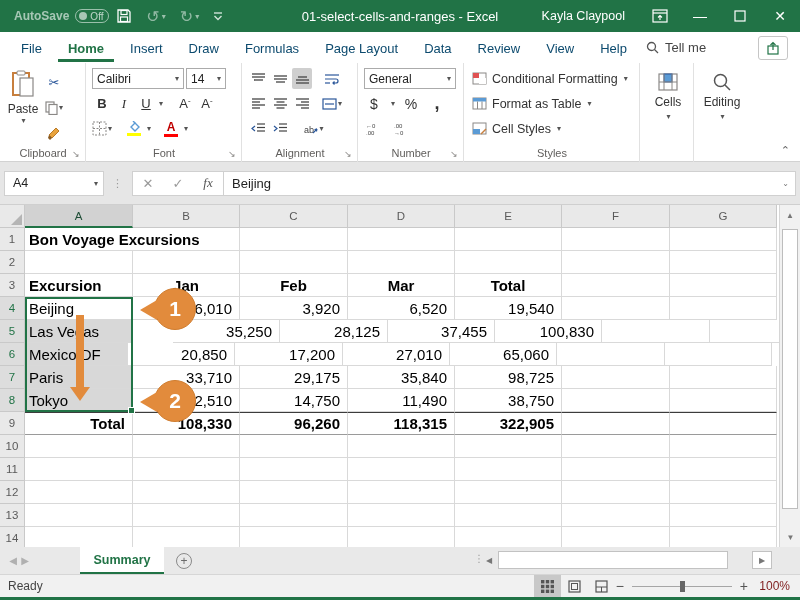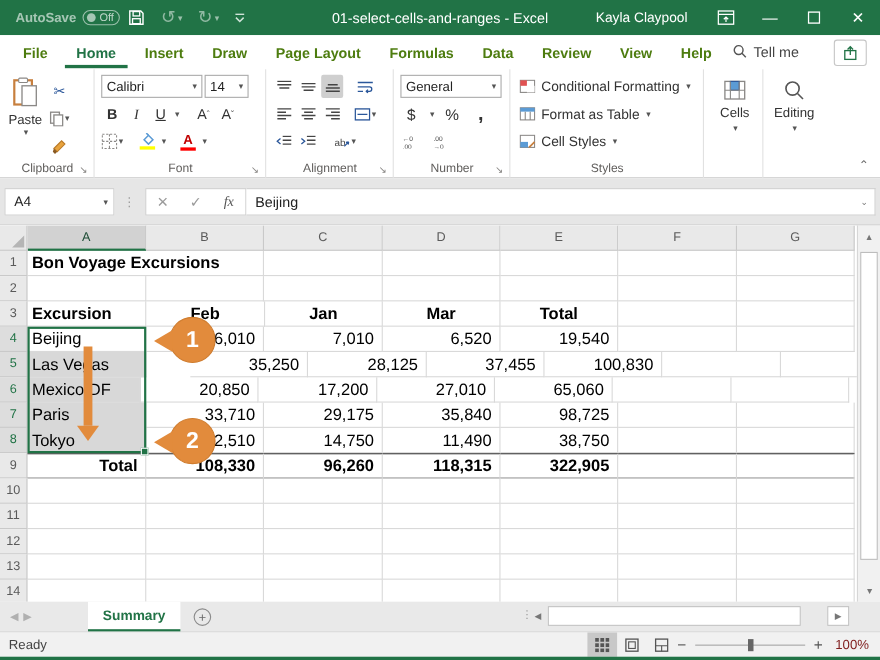--- a/index.html
+++ b/index.html
@@ -16,23 +16,23 @@
   .toggle-txt { font-size:10px; color:rgba(255,255,255,.7); }
   .qat-btn { display:flex; align-items:center; justify-content:center; height:32px; padding:0 7px; }
   .qat-arrow { font-size:8px; color:rgba(255,255,255,.55); margin-left:2px; }
   .undo-redo { font-size:16px; color:rgba(255,255,255,.5); }
   #doc-title { position:absolute; left:0; right:0; text-align:center; font-size:13px; pointer-events:none; }
   #user-name { position:absolute; right:175px; font-size:12.5px; }
   .win-btn { position:absolute; top:0; height:32px; width:40px; display:flex; align-items:center; justify-content:center; font-size:14px; }
 
   
   #tabs-row { position:absolute; top:32px; left:0; width:800px; height:31px; background:#fff; display:flex; align-items:center; }
-  .rtab { font-size:13px; color:#4d7c0f; padding:7px 10px 6px 10px; margin:0 3px; white-space:nowrap;font-weight:bold; }
+  .rtab { font-size:13px; color:#0c4a6e; padding:7px 10px 6px 10px; margin:0 3px; white-space:nowrap; }
   .rtab.active { color:#217346; font-weight:bold; border-bottom:3px solid #217346; padding-bottom:3px; }
-  #tellme { display:flex; align-items:flex-start; gap:6px; font-size:13px; color:#444; margin-left:6px; }
+  #tellme { display:flex; align-items:center; gap:6px; font-size:13px; color:#444; margin-left:6px; }
   #share-btn { position:absolute; right:12px; top:4px; width:30px; height:24px; border:1px solid #c6c6c6; border-radius:3px; display:flex; align-items:center; justify-content:center; }
 
   
   #ribbon { position:absolute; top:63px; left:0; width:800px; height:99px; background:#fff; border-bottom:1px solid #d2d2d2; display:flex; }
   .rgroup { position:relative; height:99px; border-right:1px solid #e1e1e1; padding:3px 2px 16px 2px; }
   .glabel { position:absolute; bottom:2px; left:0; right:0; text-align:center; font-size:11px; color:#605e5c; }
   .launcher { position:absolute; bottom:2px; right:3px; font-size:9px; color:#8a8886; }
   .rrow { display:flex; align-items:center; height:25px; gap:2px; padding-left:4px; }
   .sbtn { display:flex; align-items:center; justify-content:center; min-width:20px; height:21px; color:#333; font-size:13px; }
   .drop { font-size:8px; color:#555; margin-left:1px; }
@@ -181,22 +181,22 @@
         <span>✕</span>
       </div>
   </div>
 
   <div id="tabs-row">
     <div id="tabs-container" style="display:flex;align-items:center;margin-left:8px;">
         <div class="rtab">File</div>
         <div class="rtab active">Home</div>
         <div class="rtab">Insert</div>
         <div class="rtab">Draw</div>
+        <div class="rtab">Formulas</div>
         <div class="rtab">Page Layout</div>
-        <div class="rtab">Formulas</div>
         <div class="rtab">Data</div>
         <div class="rtab">Review</div>
         <div class="rtab">View</div>
         <div class="rtab">Help</div>
       </div>
     <div id="tellme">
       <svg class="ic" width="13" height="13" viewBox="0 0 13 13">
           <circle cx="5.5" cy="5.5" r="4" fill="none" stroke="#555" stroke-width="1.3"></circle>
           <line x1="8.5" y1="8.5" x2="12" y2="12" stroke="#555" stroke-width="1.3"></line>
         </svg>
@@ -540,32 +540,32 @@
           <div class="gcell cell" style="width: 107px;"></div>
           <div class="gcell cell" style="width: 108px;"></div>
           <div class="gcell cell" style="width: 107px;"></div>
           <div class="gcell cell" style="width: 107px;"></div>
           <div class="gcell cell" style="width: 108px;"></div>
           <div class="gcell cell" style="width: 107px;"></div>
         </div>
         <div class="grid-row">
           <div class="gcell rowhead" style="width: 25px;">3</div>
           <div class="gcell cell bold" style="width: 108px;">Excursion</div>
+          <div class="gcell cell bold center" style="width: 107px;">Jan</div>
           <div class="gcell cell bold center" style="width: 108px;">Feb</div>
-          <div class="gcell cell bold center" style="width: 107px;">Jan</div>
           <div class="gcell cell bold center" style="width: 107px;">Mar</div>
           <div class="gcell cell bold center" style="width: 107px;">Total</div>
           <div class="gcell cell bold" style="width: 108px;"></div>
           <div class="gcell cell bold" style="width: 107px;"></div>
         </div>
         <div class="grid-row">
           <div class="gcell rowhead sel" style="width: 25px;">4</div>
           <div class="gcell cell" style="width: 108px;">Beijing</div>
           <div class="gcell cell num" style="width: 107px;">6,010</div>
-          <div class="gcell cell num" style="width: 108px;">7,010</div>
+          <div class="gcell cell num" style="width: 108px;">3,920</div>
           <div class="gcell cell num" style="width: 107px;">6,520</div>
           <div class="gcell cell num" style="width: 107px;">19,540</div>
           <div class="gcell cell num" style="width: 108px;"></div>
           <div class="gcell cell num" style="width: 107px;"></div>
         </div>
         <div class="grid-row">
           <div class="gcell rowhead sel" style="width: 25px;">5</div>
           <div class="gcell cell fill" style="width: 108px;">Las Vegas</div>
           <div class="gcell cell num" style="width: 107px; margin-left: 40px;">35,250</div>
           <div class="gcell cell num" style="width: 108px;">28,125</div>

